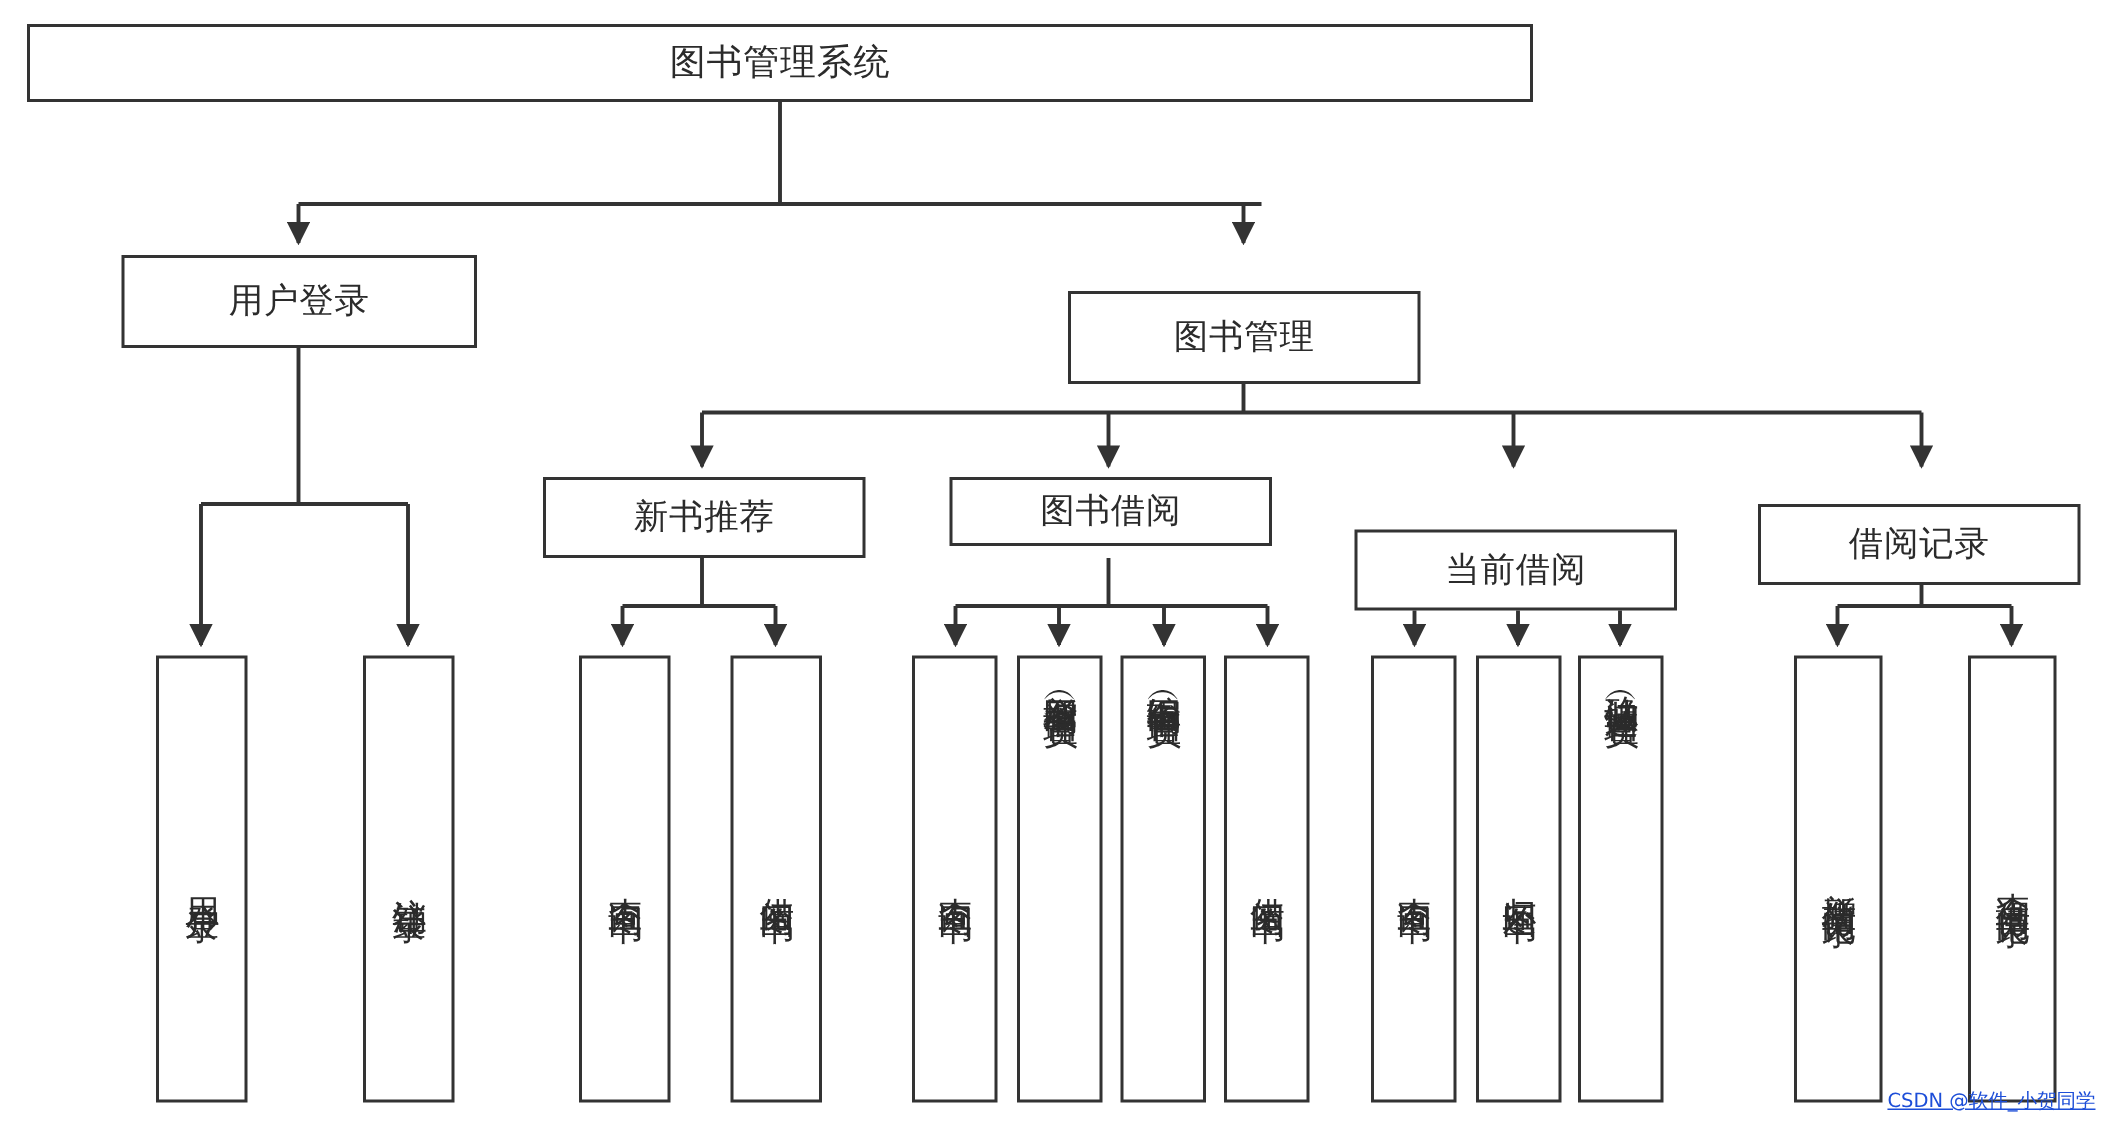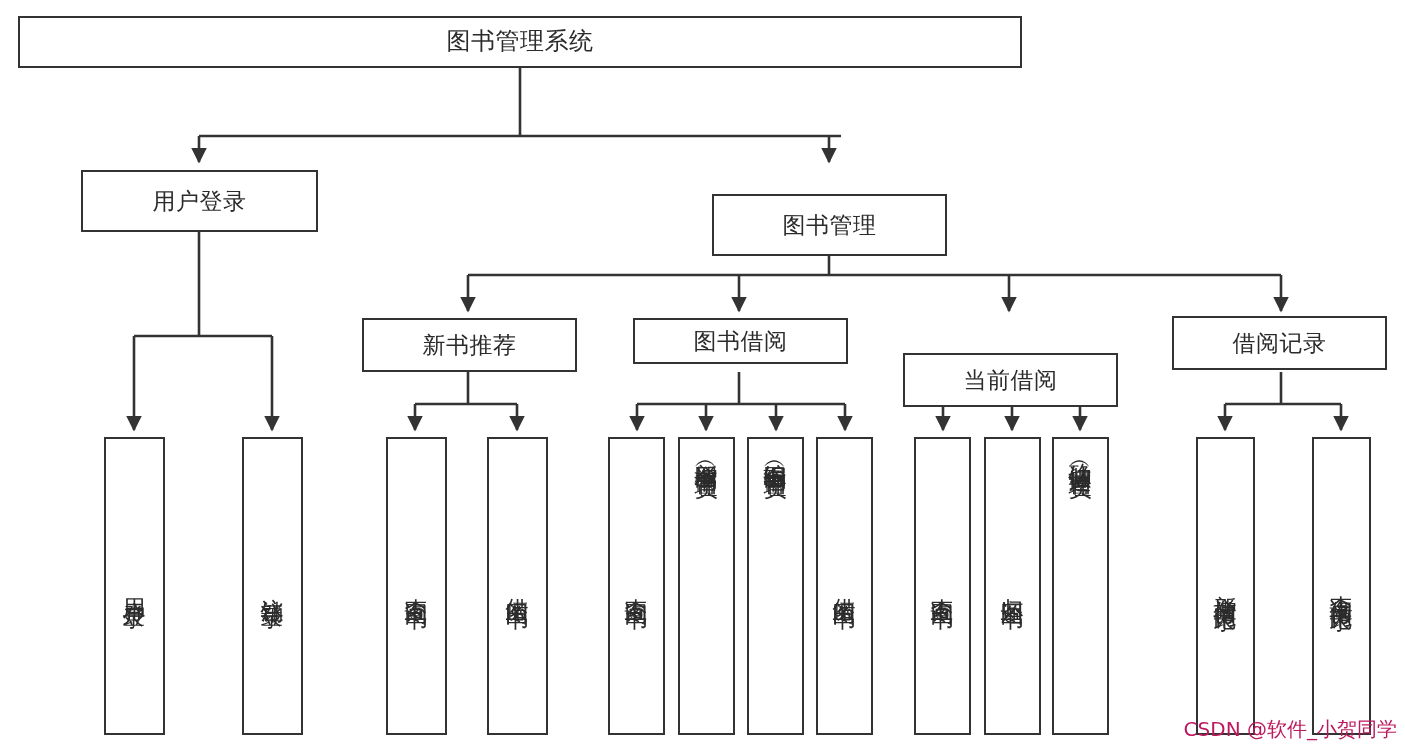--- a/index.html
+++ b/index.html
@@ -66,25 +66,26 @@
     align-items: center;
     padding-top: 0;
   }
   .node.vertical.short .node-label {
     letter-spacing: 3px;
   }
   #watermark {
     position: absolute;
     right: 8px;
     bottom: 4px;
-    font-size: 20px;
-    color: #be185d;
+    font-size: 13px;
+    color: #1d4ed8;
     z-index: 5;
     white-space: nowrap;
     user-select: none;
+    text-decoration: underline;
   }
 </style>
 </head>
 <body>
 
 <div id="diagram-root">
 
   <svg id="edges-layer" viewBox="0 0 1405 747" xmlns="http://www.w3.org/2000/svg">
     <defs>
       <marker id="arrow" viewBox="0 0 10 10" refX="9" refY="5" markerWidth="6" markerHeight="6" orient="auto-start-reverse">
@@ -148,21 +149,21 @@
 
   <div class="node horizontal" style="left:362px; top:318px; width:215px; height:54px;">
     <span class="node-label">新书推荐</span>
   </div>
   <div class="node horizontal" style="left:633px; top:318px; width:215px; height:46px;">
     <span class="node-label">图书借阅</span>
   </div>
   <div class="node horizontal" style="left:903px; top:318px; width:215px; height:54px;margin-top:35px;">
     <span class="node-label">当前借阅</span>
   </div>
-  <div class="node horizontal" style="left:1172px; top:316px; width:215px; height:54px;">
+  <div class="node horizontal" style="left:1172px; top:336px; width:215px; height:54px;">
     <span class="node-label">借阅记录</span>
   </div>
 
   <div class="node vertical short" style="left:104px; top:437px; width:61px; height:298px;">
     <span class="node-label">用户登录</span>
   </div>
   <div class="node vertical short" style="left:242px; top:437px; width:61px; height:298px;">
     <span class="node-label">注销登录</span>
   </div>
 

